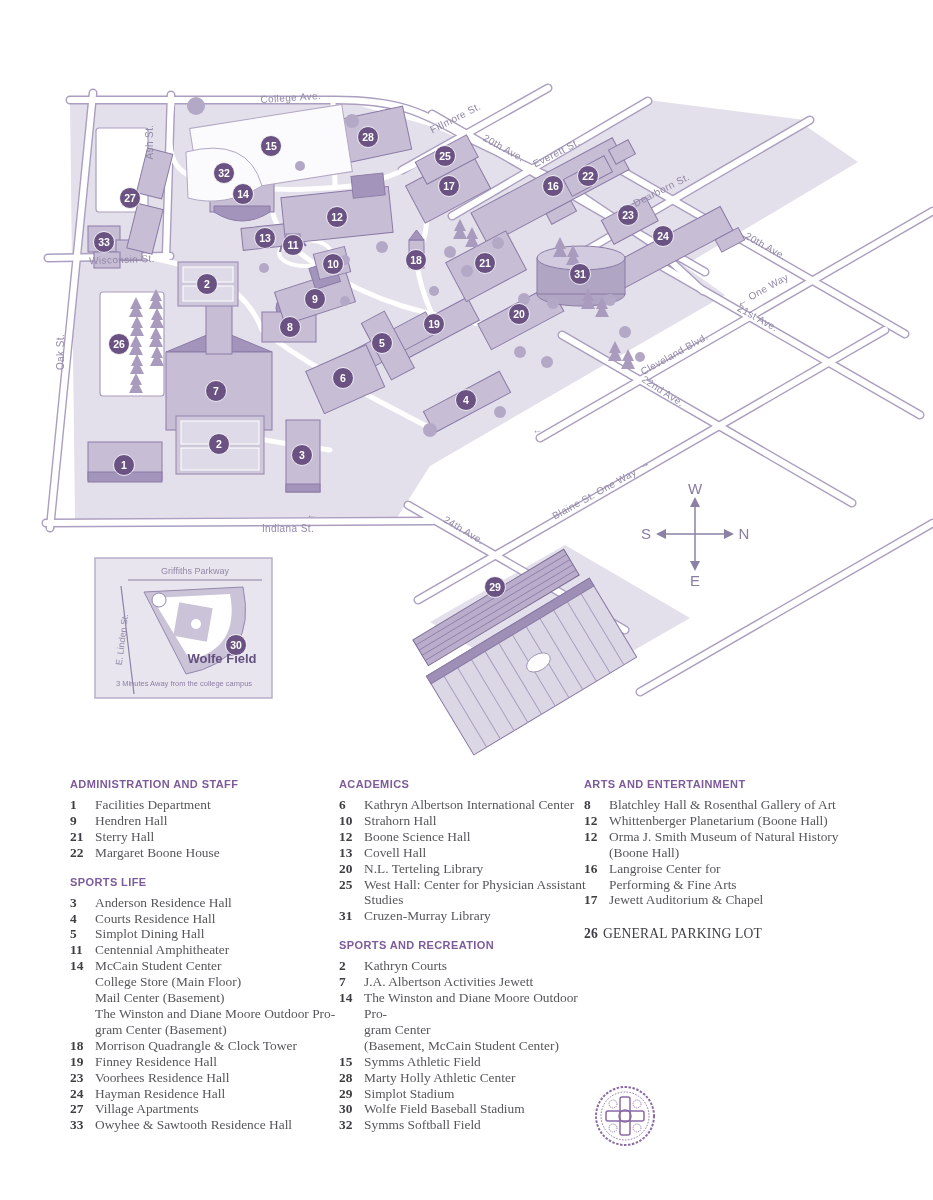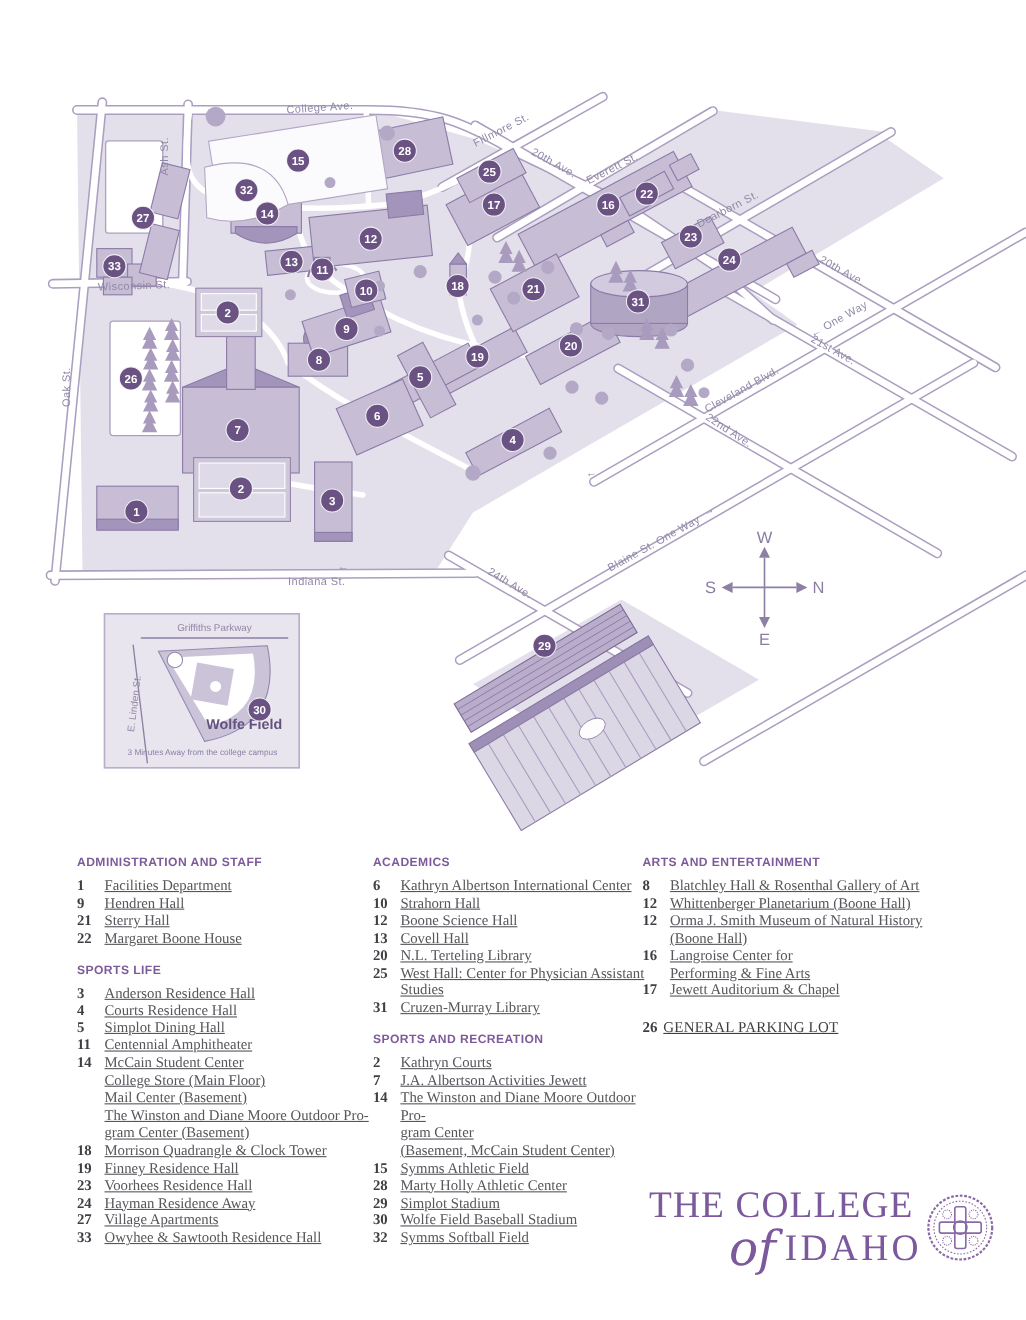--- a/index.html
+++ b/index.html
@@ -17,21 +17,21 @@
   .legend-col{position:absolute;top:778px;}
   #col0{left:70px;width:268px;}
   #col1{left:339px;width:262px;}
   #col2{left:584px;width:292px;}
   .sec{margin:0 0 15px 0;}
   .sec.untitled{margin-top:18px;}
   .sec h3{margin:0 0 7px 0;font-family:"Liberation Sans",sans-serif;font-size:11px;
           letter-spacing:.4px;color:#7d5b9a;font-weight:bold;}
   .li{display:flex;font-family:"Liberation Serif",serif;font-size:13.4px;line-height:15.9px;color:#56575b;}
   .li .num{flex:0 0 25px;color:#3e3f44;font-weight:600;}
-  .li .nm{flex:1;text-decoration:underline;}
+  .li .nm{flex:1;}
   .li.caps{font-size:13.6px;letter-spacing:.2px;color:#3e3f44;}
   .li.caps .num{flex:0 0 19px;}
   
   .logo{position:absolute;left:590px;top:1080px;width:314px;height:72px;display:flex;align-items:center;}
   .logo-text{width:248px;text-align:left;color:#7b599c;font-family:"Liberation Serif",serif;line-height:1;}
   .logo-line1{font-size:34px;letter-spacing:1px;white-space:nowrap;}
   .logo-line2{font-size:34px;letter-spacing:3px;text-align:right;margin-top:-4px;white-space:nowrap;}
   .logo-of{font-family:"DejaVu Serif",serif;font-style:italic;font-size:44px;letter-spacing:0;
            position:relative;top:5px;margin-right:8px;}
   .seal{margin-left:4px;}
@@ -521,21 +521,21 @@
           <div class="li">
             <span class="num">19</span>
             <span class="nm">Finney Residence Hall</span>
           </div>
           <div class="li">
             <span class="num">23</span>
             <span class="nm">Voorhees Residence Hall</span>
           </div>
           <div class="li">
             <span class="num">24</span>
-            <span class="nm">Hayman Residence Away</span>
+            <span class="nm">Hayman Residence Hall</span>
           </div>
           <div class="li">
             <span class="num">27</span>
             <span class="nm">Village Apartments</span>
           </div>
           <div class="li">
             <span class="num">33</span>
             <span class="nm">Owyhee &amp; Sawtooth Residence Hall</span>
           </div>
         </div>
@@ -635,24 +635,20 @@
         <div class="sec untitled">
           <div class="li caps">
             <span class="num">26</span>
             <span class="nm">GENERAL PARKING LOT</span>
           </div>
         </div>
       </div>
   </div>
 
   <div class="logo">
-    <div class="logo-text">
-      <div class="logo-line1">THE COLLEGE</div>
-      <div class="logo-line2"><span class="logo-of">of</span><span>IDAHO</span></div>
-    </div>
     <svg class="seal" width="62" height="62" viewBox="0 0 62 62">
       <g stroke="#8a6aa6" fill="none">
         <circle cx="31" cy="31" r="29" stroke-width="2" stroke-dasharray="2.5,1.5"></circle>
         <circle cx="31" cy="31" r="24" stroke-width="1" stroke-dasharray="1.5,1.5"></circle>
         <rect x="26" y="12" width="10" height="38" rx="2" stroke-width="1.5"></rect>
         <rect x="12" y="26" width="38" height="10" rx="2" stroke-width="1.5"></rect>
         <circle cx="31" cy="31" r="6" stroke-width="1.5"></circle>
         <circle cx="19" cy="19" r="4" stroke-width="1" stroke-dasharray="1,1"></circle>
         <circle cx="43" cy="19" r="4" stroke-width="1" stroke-dasharray="1,1"></circle>
         <circle cx="19" cy="43" r="4" stroke-width="1" stroke-dasharray="1,1"></circle>

